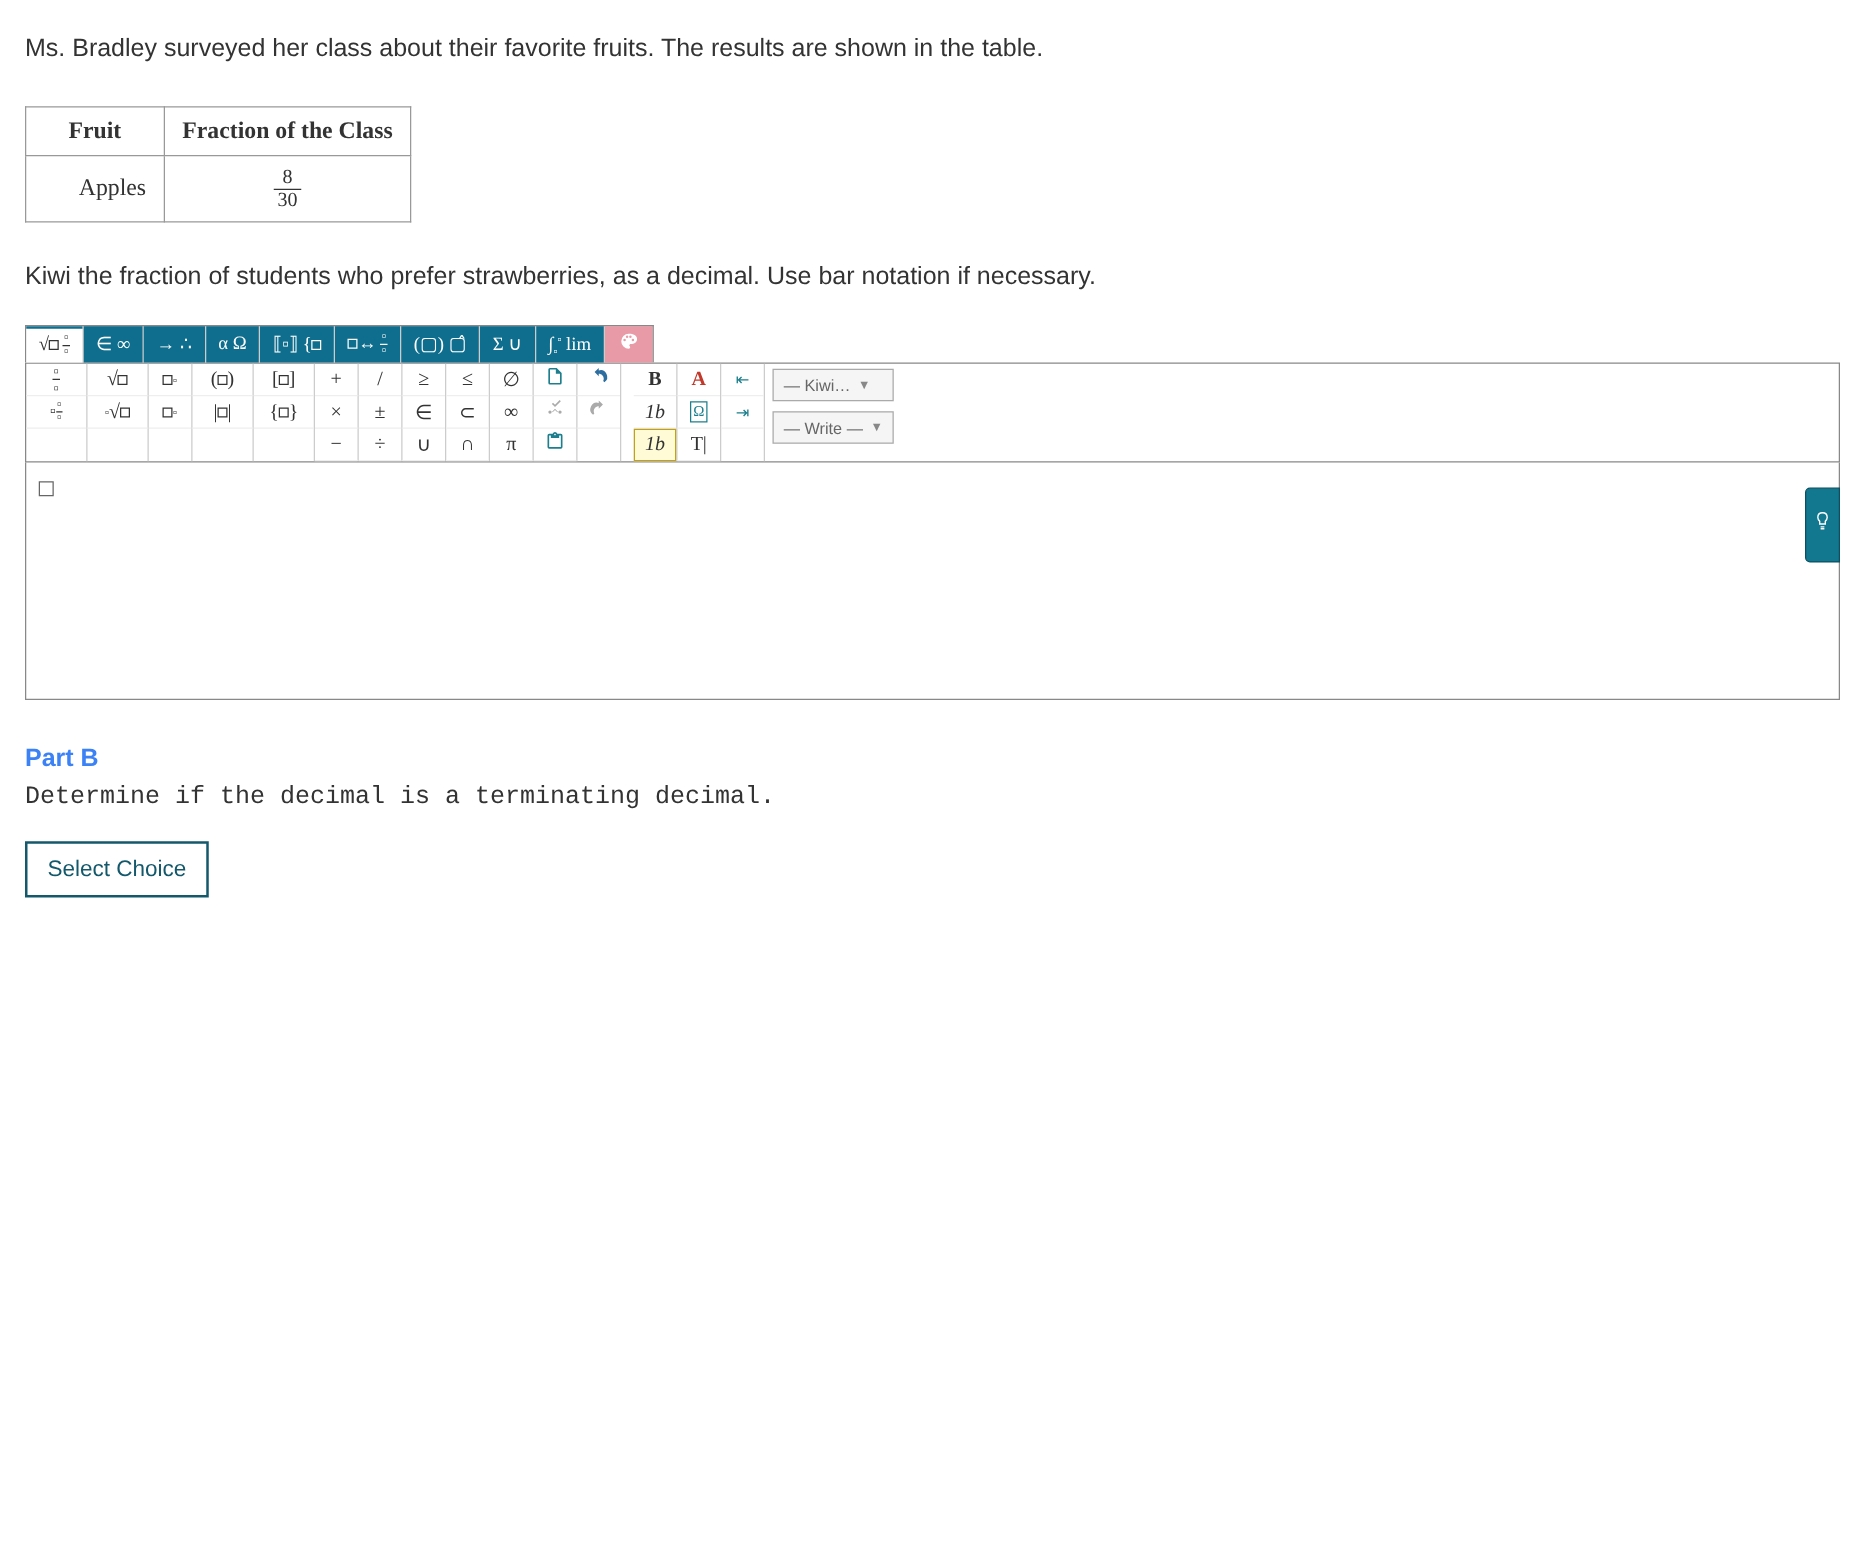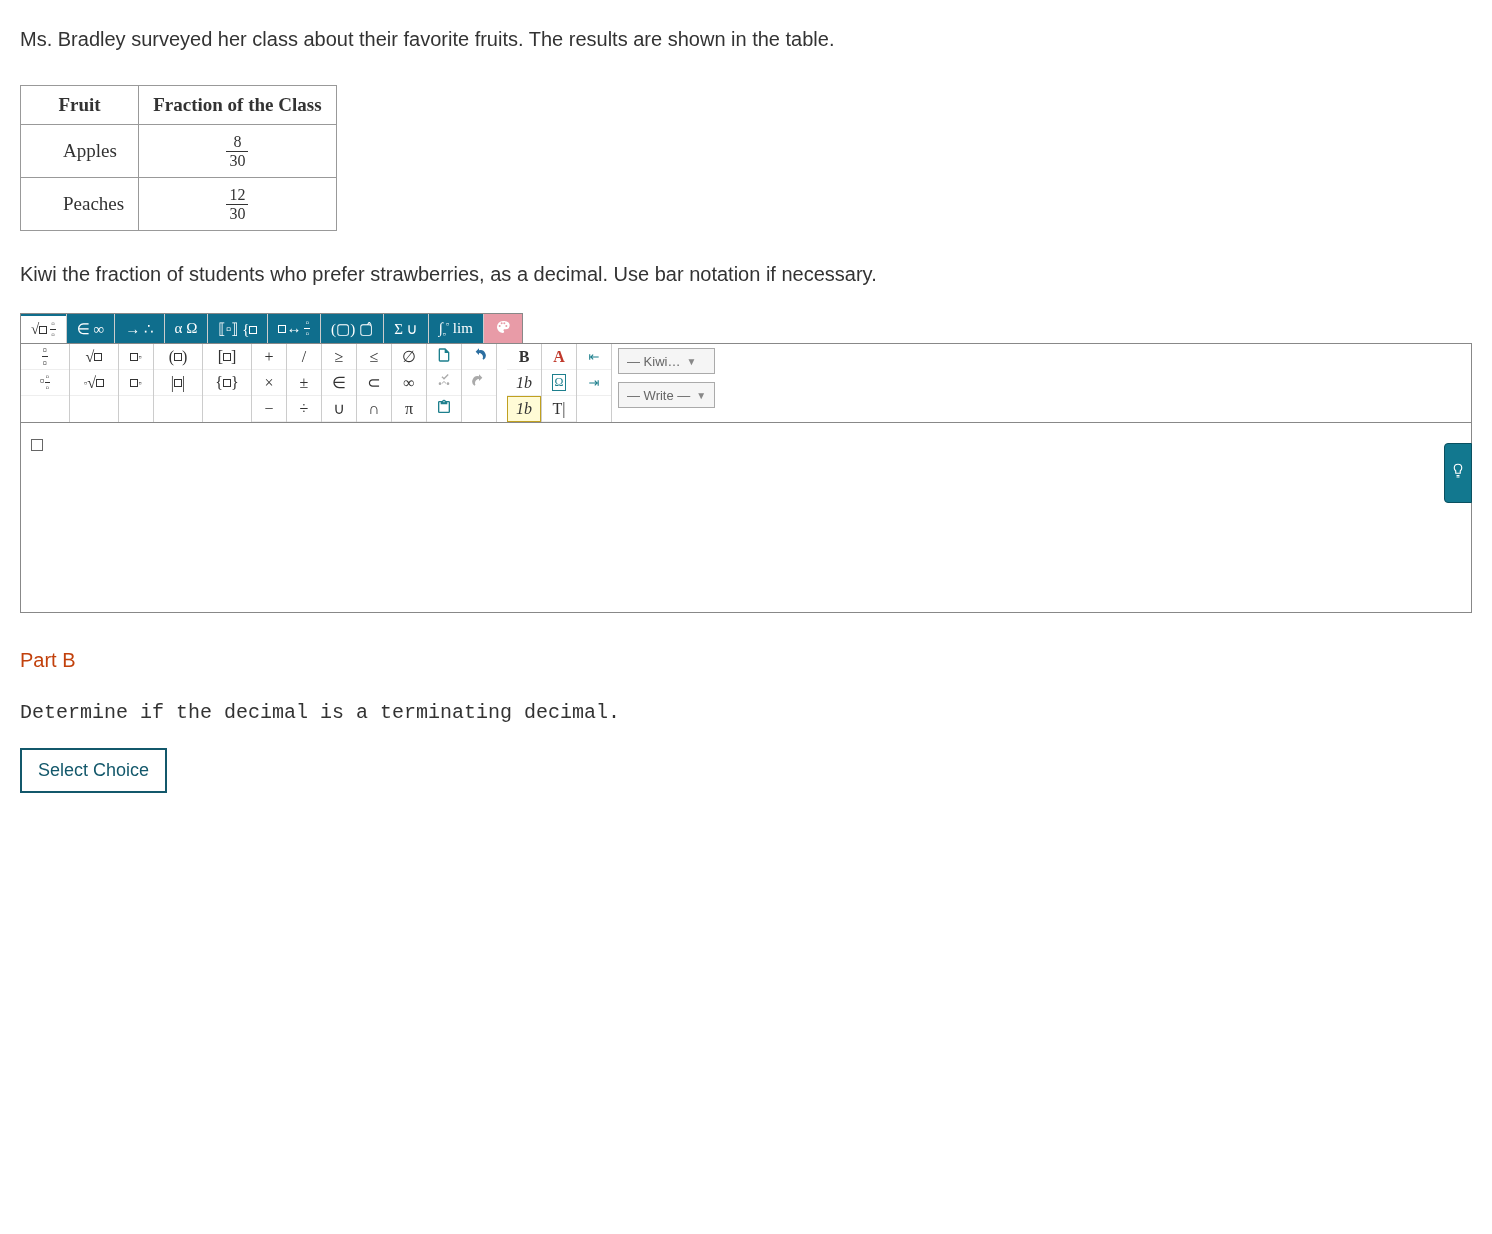--- a/index.html
+++ b/index.html
@@ -16,21 +16,21 @@
     border-collapse: collapse;
     margin-bottom: 28px;
     font-family: Georgia, 'Times New Roman', serif;
   }
   .data-table th, .data-table td {
     border: 1px solid #999;
     padding: 8px 14px;
     font-size: 19px;
   }
   .data-table th { font-weight: bold; text-align: center; }
-  .data-table td.fruit { text-align: left; padding-left: 42px; }
+  .data-table td.fruit { text-align: right; padding-left: 42px; }
   .data-table td.frac { text-align: center; }
   .frac-wrap {
     display: inline-block;
     text-align: center;
     vertical-align: middle;
     font-size: 16px;
     line-height: 1.1;
   }
   .frac-wrap .num { display: block; border-bottom: 1px solid #333; padding: 0 3px; }
   .frac-wrap .den { display: block; padding: 0 3px; }
@@ -110,21 +110,21 @@
     width:28px; height:60px;
     background:#12788f;
     border:1px solid #0a5060;
     border-top-left-radius:4px; border-bottom-left-radius:4px;
     display:flex; align-items:center; justify-content:center;
     color:#fff;
   }
   .lamp-tab svg{ width:18px; height:22px; stroke:#fff; fill:none; stroke-width:1.5;}
 
   
-  .part-b-title { color:#c2410c; font-weight:normal; margin-bottom:26px; font-size:20px; }
+  .part-b-title { color:#3b82f6; font-weight:bold; margin-bottom:4px; font-size:20px; }
   .part-b-text { margin-bottom:20px; line-height:1.5;font-family:Liberation Mono, monospace; }
   .select-choice {
     display:inline-block; border:2px solid #13586b; color:#13586b;
     padding:10px 16px; font-size:18px; cursor:pointer; background:#fff;
   }
 </style>
 </head>
 <body>
 
 
@@ -138,26 +138,20 @@
       <th>Fraction of the Class</th>
     </tr>
   </thead>
   <tbody>
     <tr>
       <td class="fruit">Apples</td>
       <td class="frac">
         <span class="frac-wrap"><span class="num">8</span><span class="den">30</span></span>
       </td>
     </tr>
-    <tr>
-      <td class="fruit">Peaches</td>
-      <td class="frac">
-        <span class="frac-wrap"><span class="num">12</span><span class="den">30</span></span>
-      </td>
-    </tr>
   </tbody>
 </table>
 
 <div class="prompt">Kiwi the fraction of students who prefer strawberries, as a decimal. Use bar notation if necessary.</div>
 
 <div class="editor-wrap">
   <div class="editor-tabs">
     <div class="editor-tab active">
       <span>√<span class="sq"></span></span>
       <span class="sfrac">

